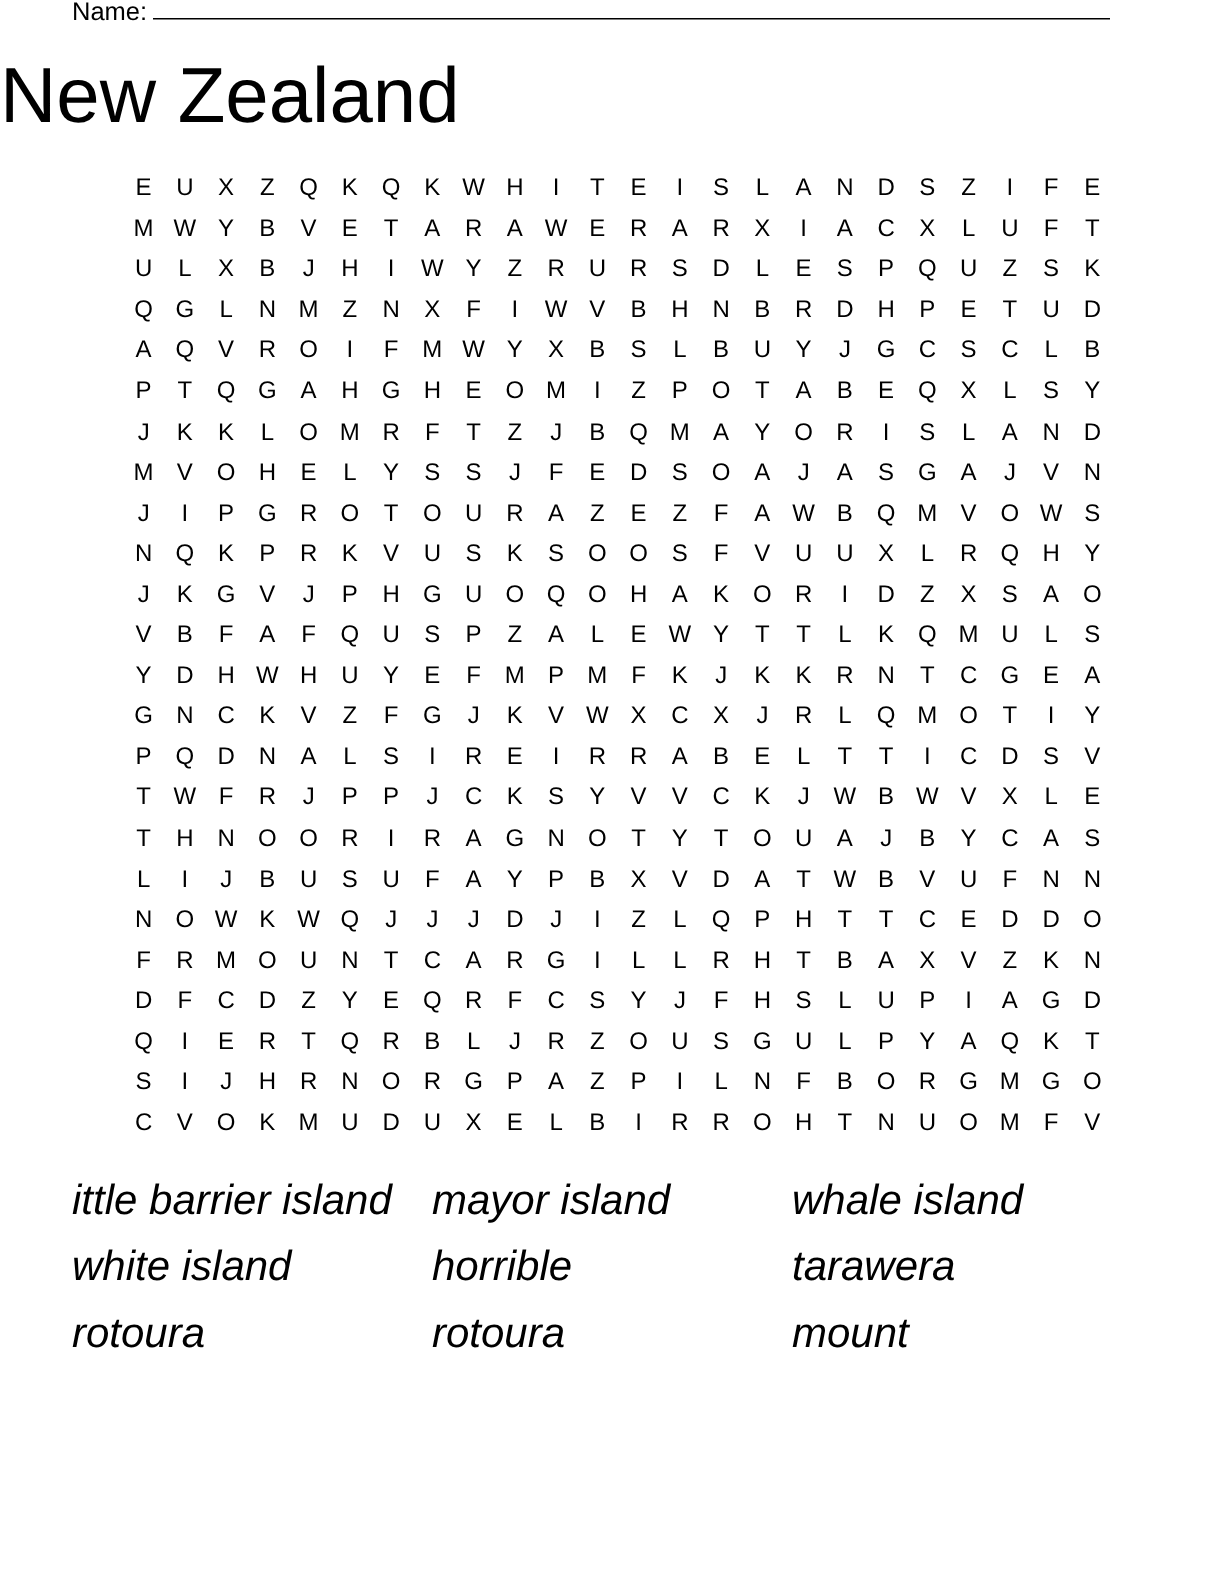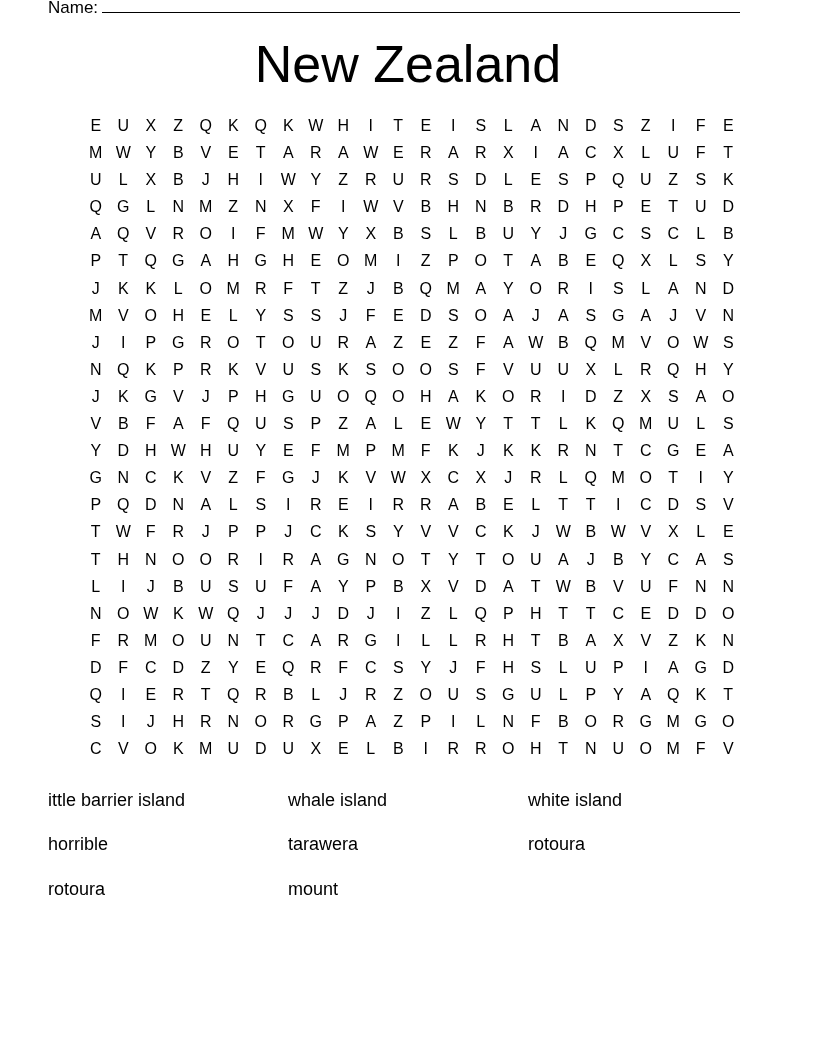--- a/index.html
+++ b/index.html
@@ -1,26 +1,26 @@
 <!DOCTYPE html>
 <html><head>
 <meta charset="utf-8">
 <style>
   html, body { margin: 0; padding: 0; background: #ffffff; }
   body { width: 816px; height: 1056px; position: relative; overflow: hidden;
          font-family: "Liberation Sans", sans-serif; color: #000; }
   .name-line { position: absolute; left: 48px; top: -2px; font-size: 17px; white-space: nowrap; }
   .name-line .blank { display: inline-block; width: 638px; border-bottom: 1px solid #000; margin-left: 4px; height: 14px; vertical-align: baseline; }
-  .title { position: absolute; left: 0; right: 0; top: 34px; text-align: center; font-size: 52px; line-height: 60px; }
+  .title { position: absolute; left: 0; right: 0; top: 34px; font-size: 52px; line-height: 60px; }
   .grid { position: absolute; left: 82px; top: 112px; width: 660px; }
   .grid-row { display: flex; height: 27.1px; }
   .cell { width: 27.5px; text-align: center; font-size: 16px; line-height: 27px; }
   .words { position: absolute; left: 48px; top: 778px; width: 720px; display: grid;
            grid-template-columns: 240px 240px 240px; row-gap: 0; }
-  .word { font-size: 18px; line-height: 44.4px; white-space: nowrap; }
+  .word { font-size: 28px; line-height: 44.4px; white-space: nowrap; font-style: italic; }
 </style>
 </head>
 <body>
 
 <div class="name-line">
   <span>Name:</span><span class="blank"></span>
 </div>
 
 <div class="title">New Zealand</div>
 
@@ -646,20 +646,21 @@
       <span class="cell">U</span>
       <span class="cell">O</span>
       <span class="cell">M</span>
       <span class="cell">F</span>
       <span class="cell">V</span>
     </div>
   </div>
 
 <div class="words" id="words">
     <div class="word">ittle barrier island</div>
+    <div class="word">mayor island</div>
     <div class="word">whale island</div>
     <div class="word">white island</div>
     <div class="word">horrible</div>
     <div class="word">tarawera</div>
     <div class="word">rotoura</div>
     <div class="word">rotoura</div>
     <div class="word">mount</div>
   </div>
 
 </body></html>

